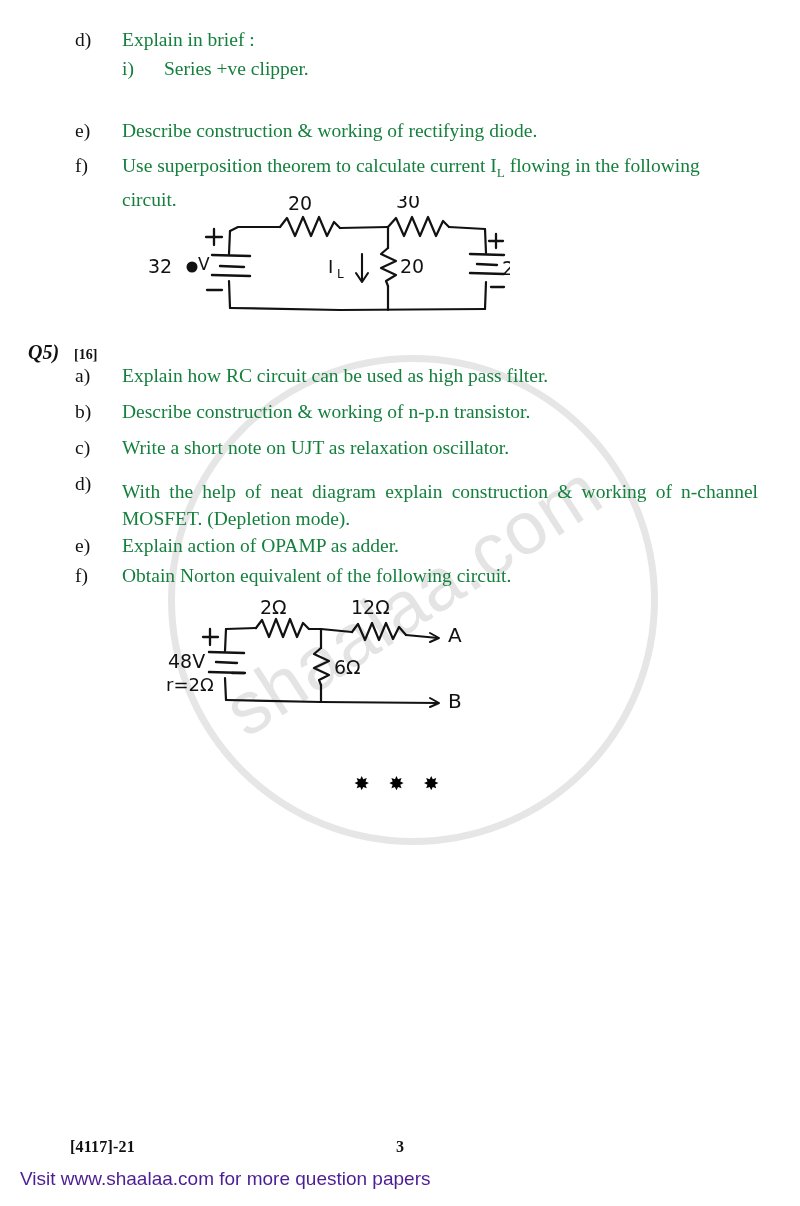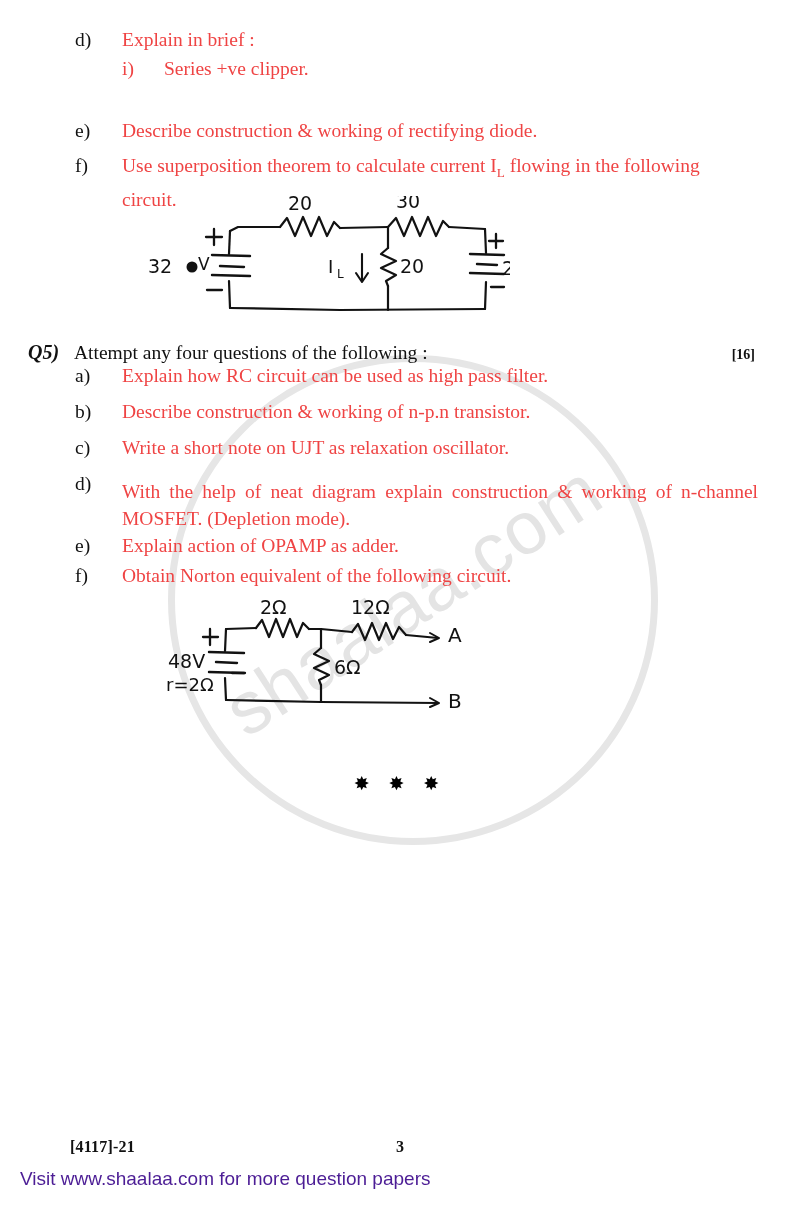--- a/index.html
+++ b/index.html
@@ -62,21 +62,21 @@
     width: 47px;
     flex: 0 0 47px;
     font-size: 19.5px;
     line-height: 27px;
     color: #111;
   }
   .qtext {
     flex: 1 1 auto;
     font-size: 19.5px;
     line-height: 27px;
-    color: #ef4444;
+    color: #15803d;
   }
   .qtext.justify {
     text-align: justify;
     text-align-last: left;
     margin-top: 8px;
   }
 
   .sub-list {
     margin-top: 2px;
   }
@@ -246,21 +246,20 @@
       <text class="inktext" x="58" y="74" font-size="17">V</text>
       <text class="inktext" x="188" y="77" font-size="18">I</text>
       <text class="inktext" x="197" y="82" font-size="12">L</text>
       <text class="inktext" x="260" y="77" font-size="19">20</text>
       <text class="inktext" x="362" y="79" font-size="19">20V</text>
     </svg>
   </div>
 
   <div class="qhead abs" style="left:28px; top:326px; width:727px;">
     <span class="qhead-num">Q5)</span>
-    <span class="qhead-text">Attempt any four questions of the following :</span>
     <span class="qhead-marks">[16]</span>
   </div>
 
   <div class="qitem abs" style="left:75px; top:362px; width:680px;">
     <div class="qlabel">a)</div>
     <div class="qtext">Explain how RC circuit can be used as high pass filter.</div>
   </div>
 
   <div class="qitem abs" style="left:75px; top:398px; width:680px;">
     <div class="qlabel">b)</div>

